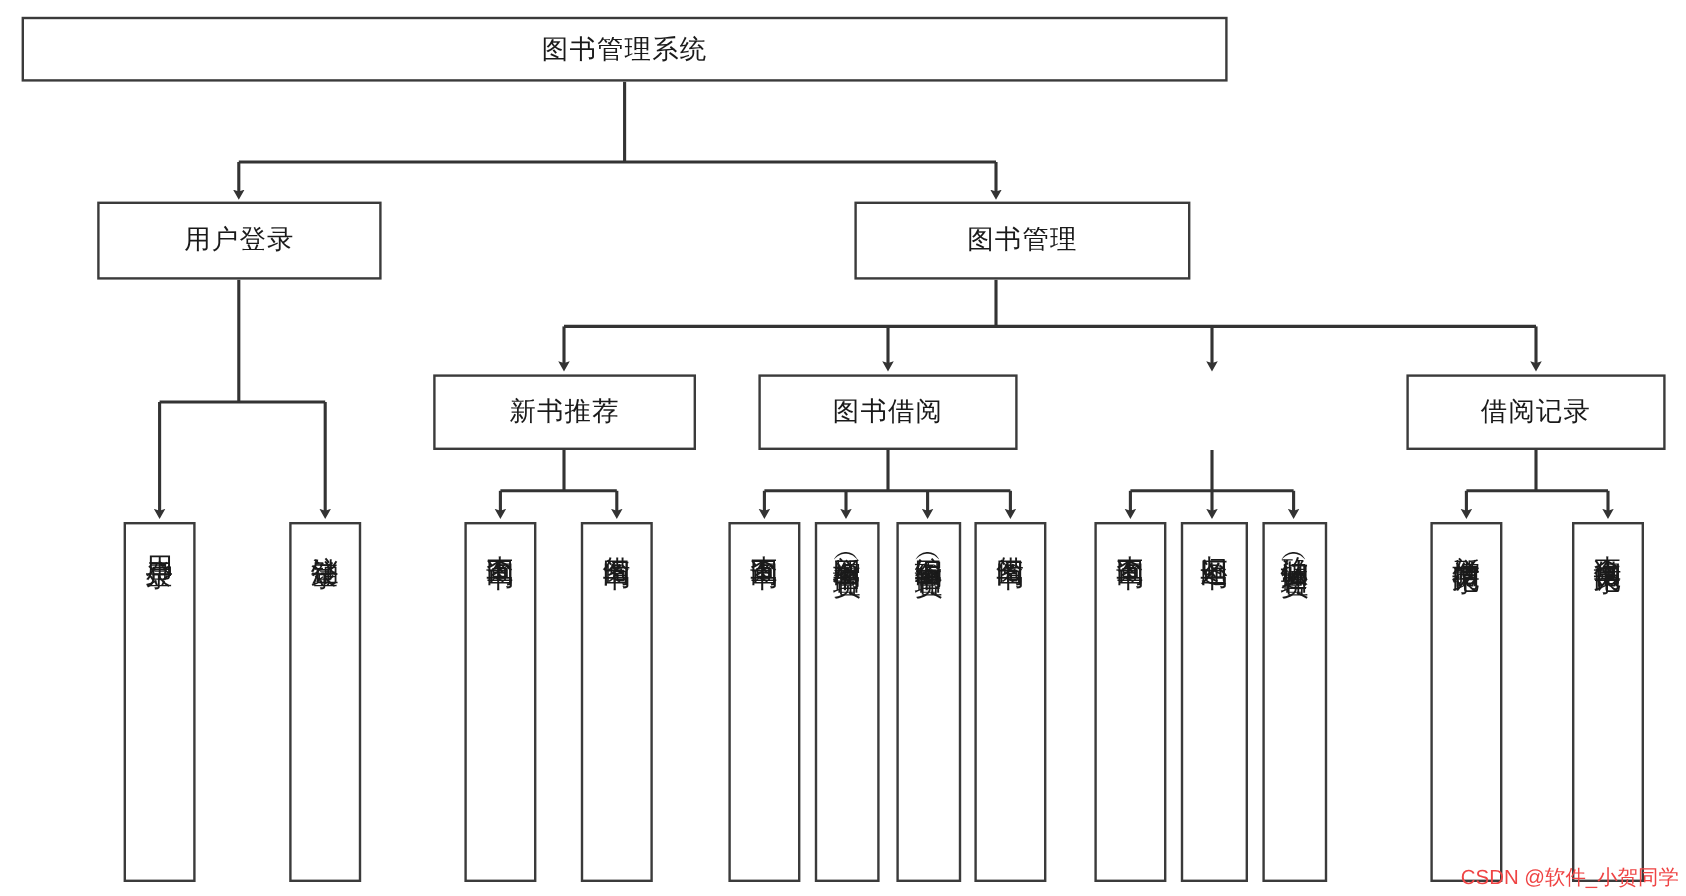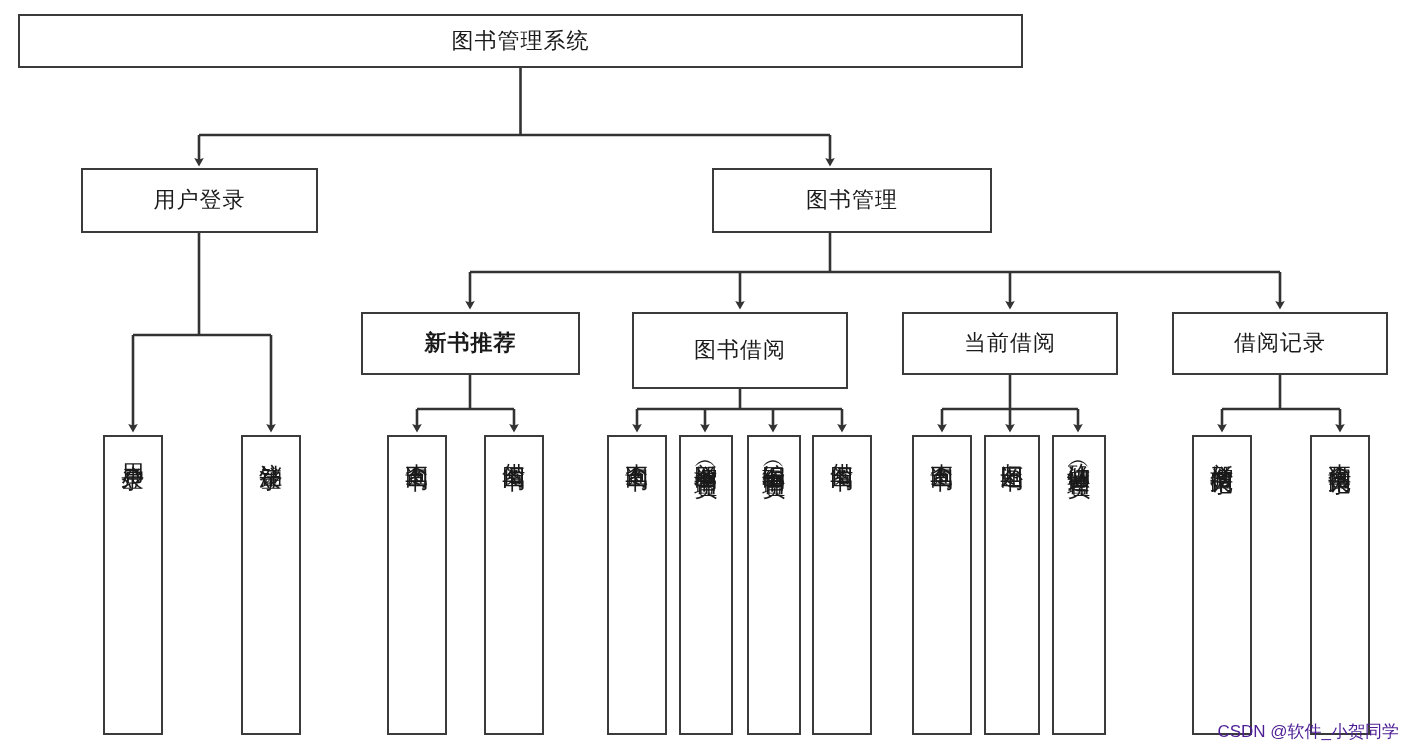--- a/index.html
+++ b/index.html
@@ -38,21 +38,21 @@
     line-height:1.15;
     max-height:290px;
   }
   .node.leaf.tall .node-label{max-height:298px;}
 
   #watermark{
     position:absolute;
     right:6px;
     bottom:4px;
     font-size:17px;
-    color:#4c1d95;
+    color:#ef4444;
     white-space:nowrap;
     user-select:none;
   }
 </style>
 </head>
 <body>
 
 <div id="canvas">
 
   <svg id="wires" viewBox="0 0 1405 747">
@@ -111,28 +111,25 @@
     <span class="node-label">图书管理系统</span>
   </div>
 
   <div class="node" style="left:81px;top:168px;width:237px;height:65px;">
     <span class="node-label">用户登录</span>
   </div>
   <div class="node" style="left:712px;top:168px;width:280px;height:65px;">
     <span class="node-label">图书管理</span>
   </div>
 
-  <div class="node" style="left:361px;top:312px;width:219px;height:63px;font-weight:bold;">
+  <div class="node" style="left:361px;top:312px;width:219px;height:63px;">
     <span class="node-label">新书推荐</span>
   </div>
-  <div class="node" style="left:632px;top:312px;width:216px;height:77px;">
+  <div class="node" style="left:632px;top:312px;width:216px;height:63px;">
     <span class="node-label">图书借阅</span>
-  </div>
-  <div class="node" style="left:902px;top:312px;width:216px;height:63px;">
-    <span class="node-label">当前借阅</span>
   </div>
   <div class="node" style="left:1172px;top:312px;width:216px;height:63px;">
     <span class="node-label">借阅记录</span>
   </div>
 
   <div class="node leaf" style="left:103px;top:435px;width:60px;height:300px;">
     <span class="node-label">用户登录</span>
   </div>
   <div class="node leaf" style="left:241px;top:435px;width:60px;height:300px;">
     <span class="node-label">注销登录</span>

